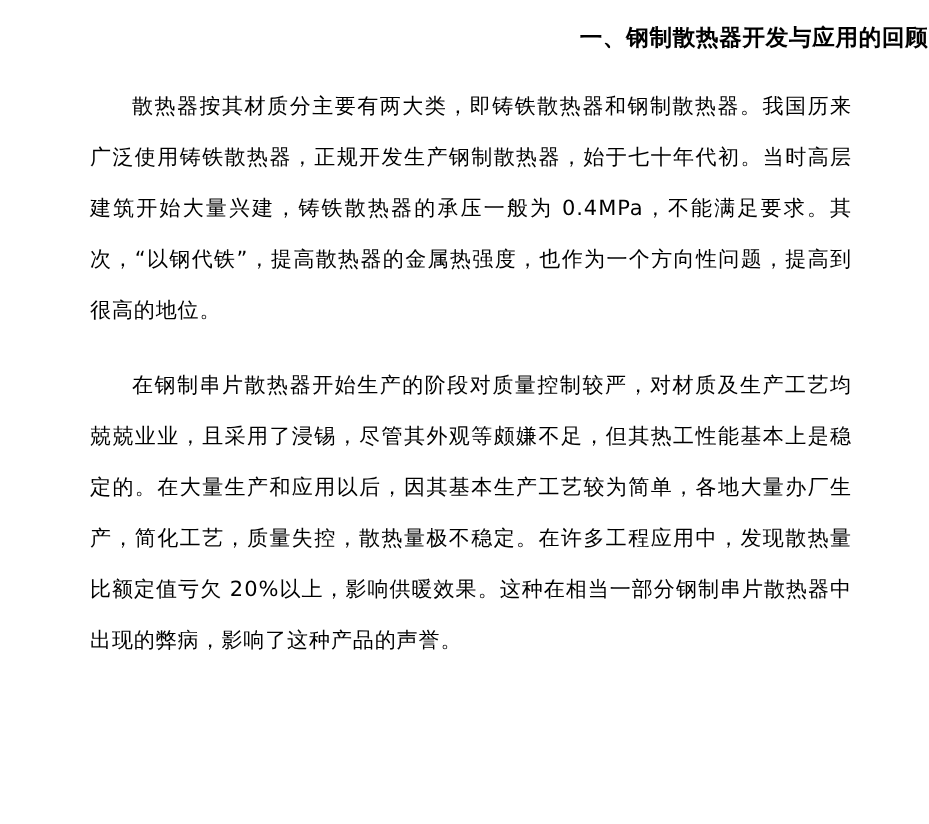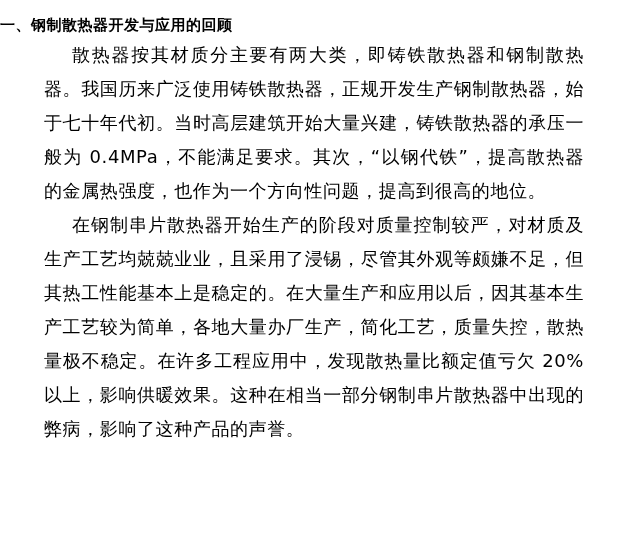--- a/index.html
+++ b/index.html
@@ -1,22 +1,22 @@
 <!DOCTYPE html>
 <html><head>
 <meta charset="utf-8">
 <style>
   html, body { margin: 0; padding: 0; background: #ffffff; }
   body { width: 619px; height: 549px; overflow: hidden; position: relative;
          font-family: "DejaVu Sans", sans-serif; color: #000; }
   .page { position: absolute; left: 0; top: 0; width: 619px; height: 549px; }
-  .title { position: absolute; left: 0; top: 14px; width: 619px; text-align: left;
+  .title { position: absolute; left: 0; top: 14px; width: 619px; text-align: right;
            font-size: 15px; font-weight: bold; line-height: 22px; letter-spacing: 0.5px; }
   .body-text { position: absolute; left: 44px; top: 38px; width: 540px; }
-  .para { margin: 0; font-size: 18px; line-height: 34px; text-indent: 28px;
+  .para { margin: 16px; font-size: 14px; line-height: 34px; text-indent: 28px;
           text-align: justify; letter-spacing: 0.6px; }
 </style>
 </head>
 <body>
 
 <div class="page">
   <div class="title">一、钢制散热器开发与应用的回顾</div>
   <div class="body-text">
     <p class="para">散热器按其材质分主要有两大类，即铸铁散热器和钢制散热器。我国历来广泛使用铸铁散热器，正规开发生产钢制散热器，始于七十年代初。当时高层建筑开始大量兴建，铸铁散热器的承压一般为 0.4MPa，不能满足要求。其次，“以钢代铁”，提高散热器的金属热强度，也作为一个方向性问题，提高到很高的地位。</p>
     <p class="para">在钢制串片散热器开始生产的阶段对质量控制较严，对材质及生产工艺均兢兢业业，且采用了浸锡，尽管其外观等颇嫌不足，但其热工性能基本上是稳定的。在大量生产和应用以后，因其基本生产工艺较为简单，各地大量办厂生产，简化工艺，质量失控，散热量极不稳定。在许多工程应用中，发现散热量比额定值亏欠 20%以上，影响供暖效果。这种在相当一部分钢制串片散热器中出现的弊病，影响了这种产品的声誉。</p>

